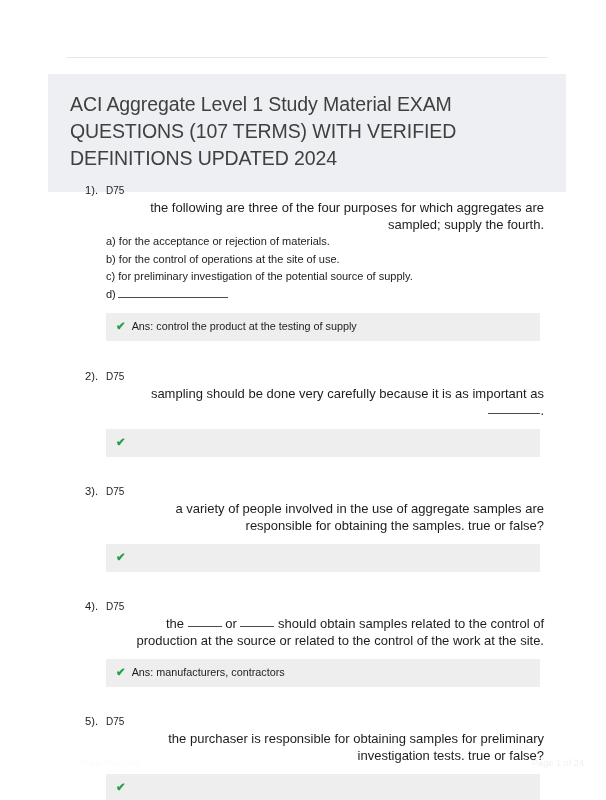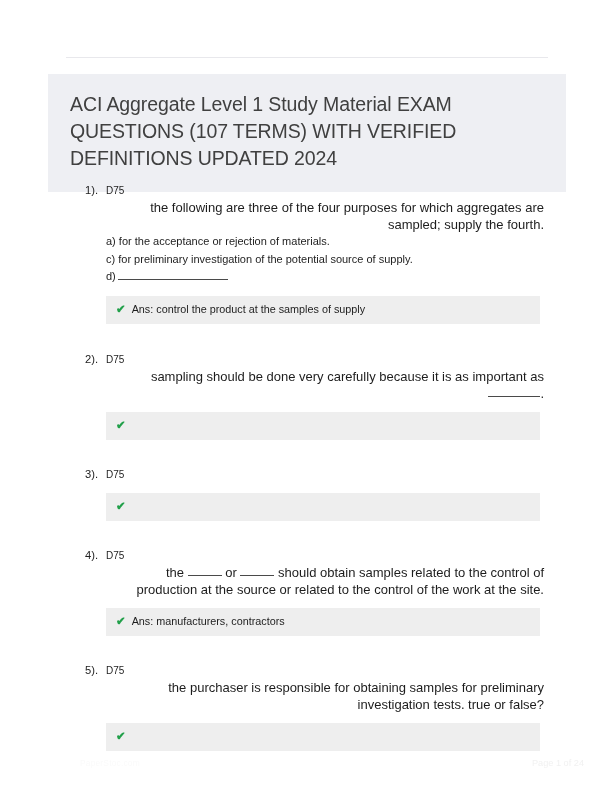--- a/index.html
+++ b/index.html
@@ -183,44 +183,46 @@
     <div class="title-text">ACI Aggregate Level 1 Study Material EXAM QUESTIONS (107 TERMS) WITH VERIFIED DEFINITIONS UPDATED 2024</div>
   </div>
 
   <div class="content">
 
     <div class="qblock">
       <div class="qnum">1).</div>
       <div class="qcode">D75</div>
       <div class="qtext">the following are three of the four purposes for which aggregates are sampled; supply the fourth.</div>
       <div class="qline">a) for the acceptance or rejection of materials.</div>
+      <div class="qline">b) for the control of operations at the site of use.</div>
       <div class="qline">c) for preliminary investigation of the potential source of supply.</div>
       <div class="qline"><span>d)</span><span class="blank-long"></span></div>
       <div class="answer">
         <span class="check">✔</span>
-        <span class="answer-text">Ans: control the product at the samples of supply</span>
+        <span class="answer-text">Ans: control the product at the testing of supply</span>
       </div>
     </div>
 
     <div class="spacer-1"></div>
 
     <div class="qblock">
       <div class="qnum">2).</div>
       <div class="qcode">D75</div>
       <div class="qtext"><span>sampling should be done very carefully because it is as important as</span><span class="blank-mid"></span><span>.</span></div>
       <div class="answer">
         <span class="check">✔</span>
       </div>
     </div>
 
     <div class="spacer-2"></div>
 
     <div class="qblock">
       <div class="qnum">3).</div>
       <div class="qcode">D75</div>
+      <div class="qtext">a variety of people involved in the use of aggregate samples are responsible for obtaining the samples. true or false?</div>
       <div class="answer">
         <span class="check">✔</span>
       </div>
     </div>
 
     <div class="spacer-3"></div>
 
     <div class="qblock">
       <div class="qnum">4).</div>
       <div class="qcode">D75</div>

